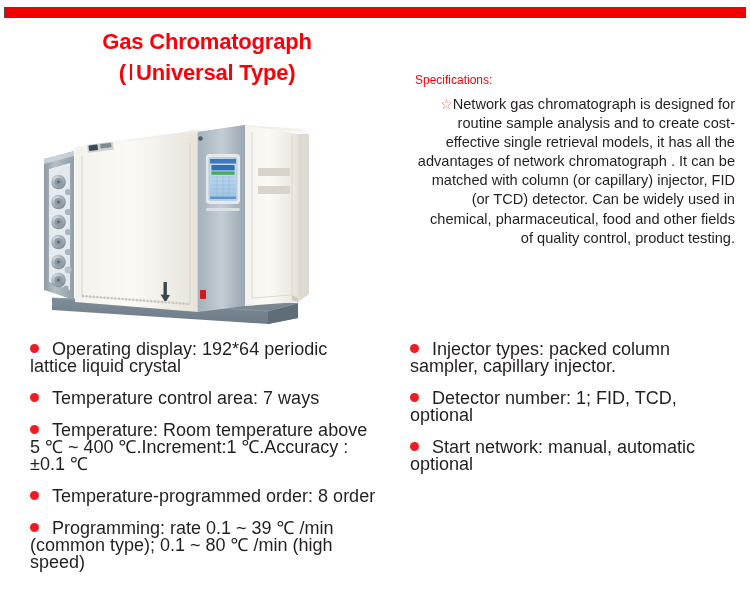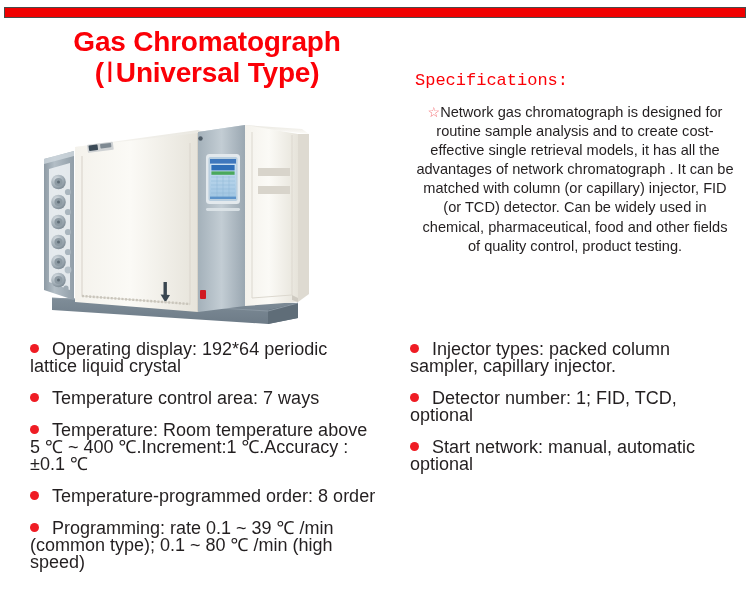--- a/index.html
+++ b/index.html
@@ -33,21 +33,21 @@
   .title-block {
     position: absolute;
     left: 0;
     top: 26px;
     width: 380px;
     text-align: center;
   }
   .title-line {
     color: #fb0007;
     font-weight: bold;
-    font-size: 28px;
+    font-size: 22px;
     line-height: 31px;
     letter-spacing: -0.2px;
     white-space: nowrap;
     padding-left: 34px;
   }
   .roman {
     font-family: "Liberation Serif", serif;
     font-weight: normal;
     padding: 0 2px;
   }
@@ -64,30 +64,29 @@
 
   
   .spec-panel {
     position: absolute;
     left: 415px;
     top: 70px;
     width: 320px;
   }
   .spec-heading {
     color: #fb0007;
-    font-size: 17px;
+    font-size: 12px;
     line-height: 21px;
-    margin-bottom: 12px;
-    font-family: Liberation Mono, monospace;
+    margin-bottom: 4px;
   }
   .spec-body {
     font-size: 14.6px;
     line-height: 19.1px;
     color: #231f20;
-    text-align: center;
+    text-align: right;
   }
   .spec-star {
     color: #f4676d;
     font-size: 14px;
   }
 
   
   .bullets {
     position: absolute;
     font-family: Liberation Sans, sans-serif;

